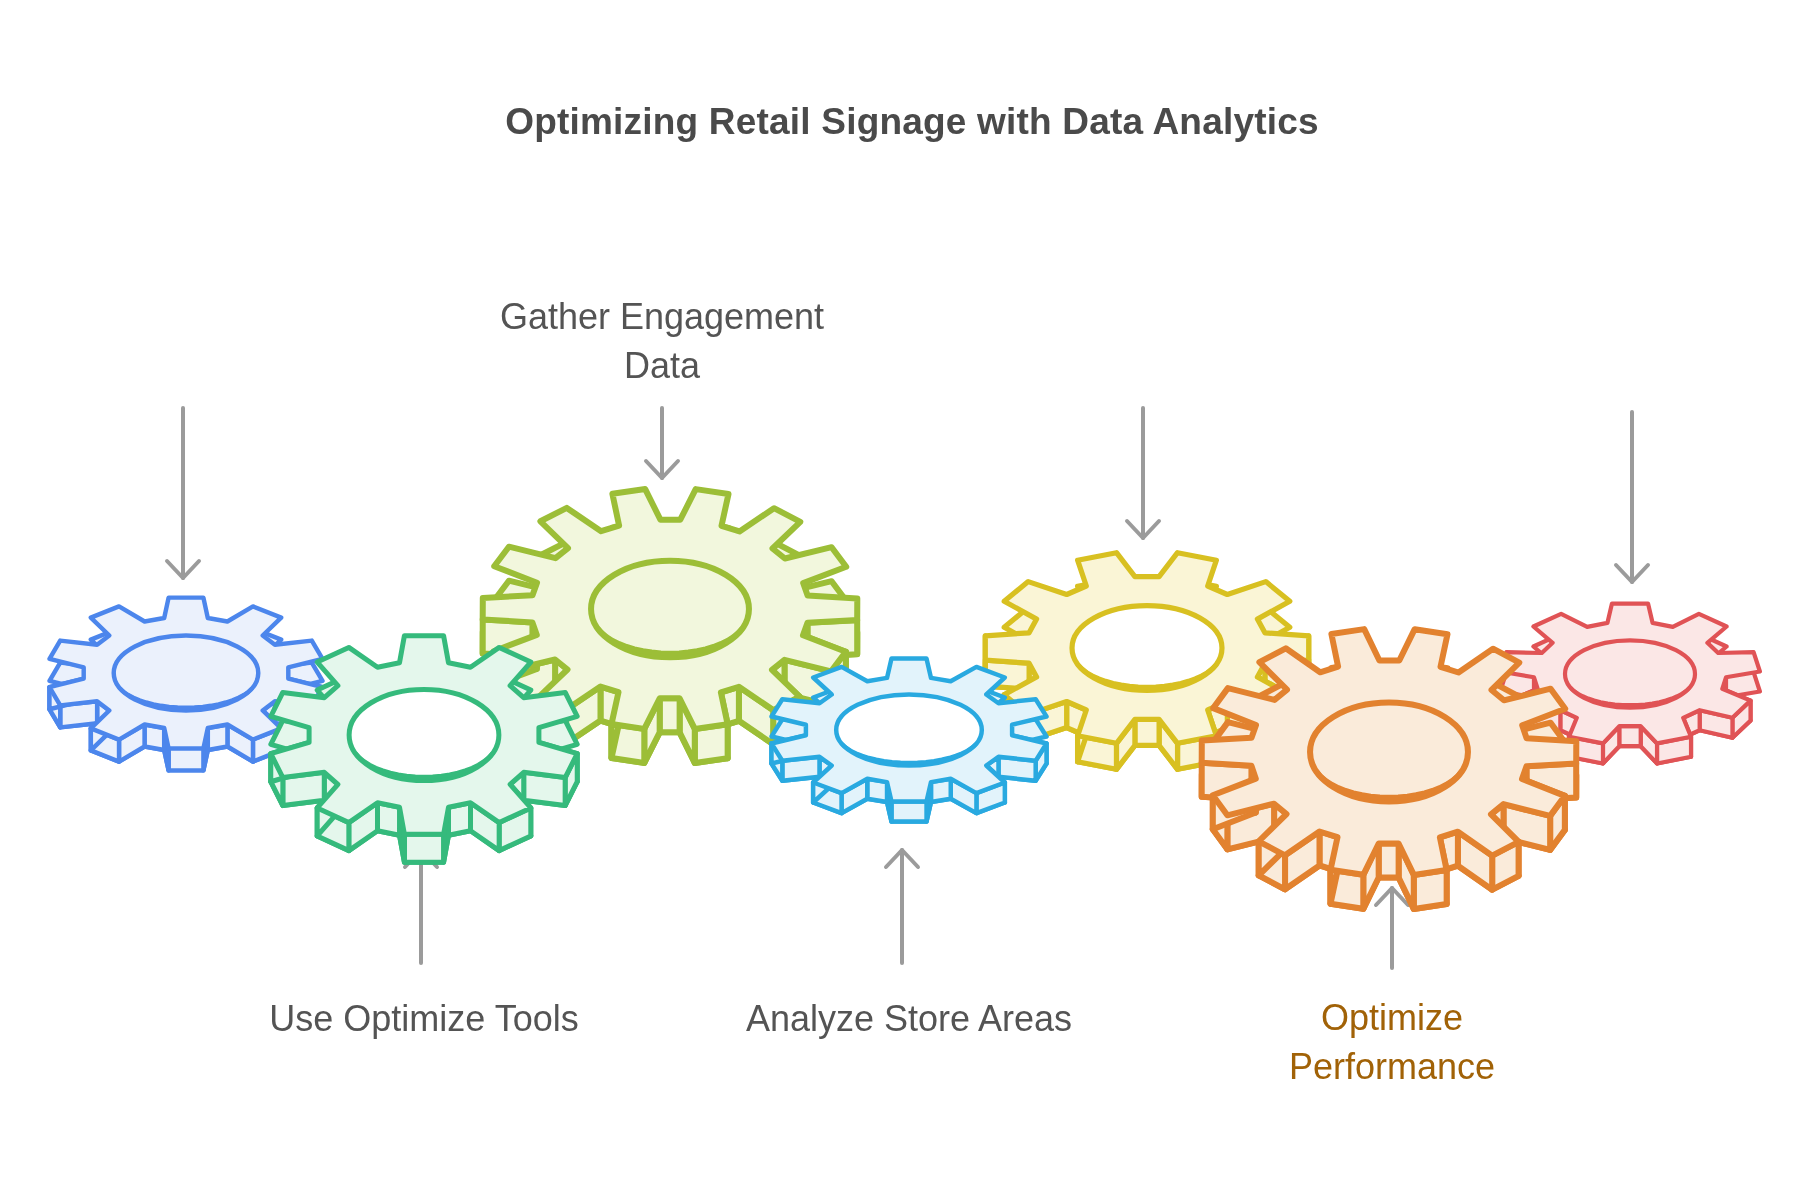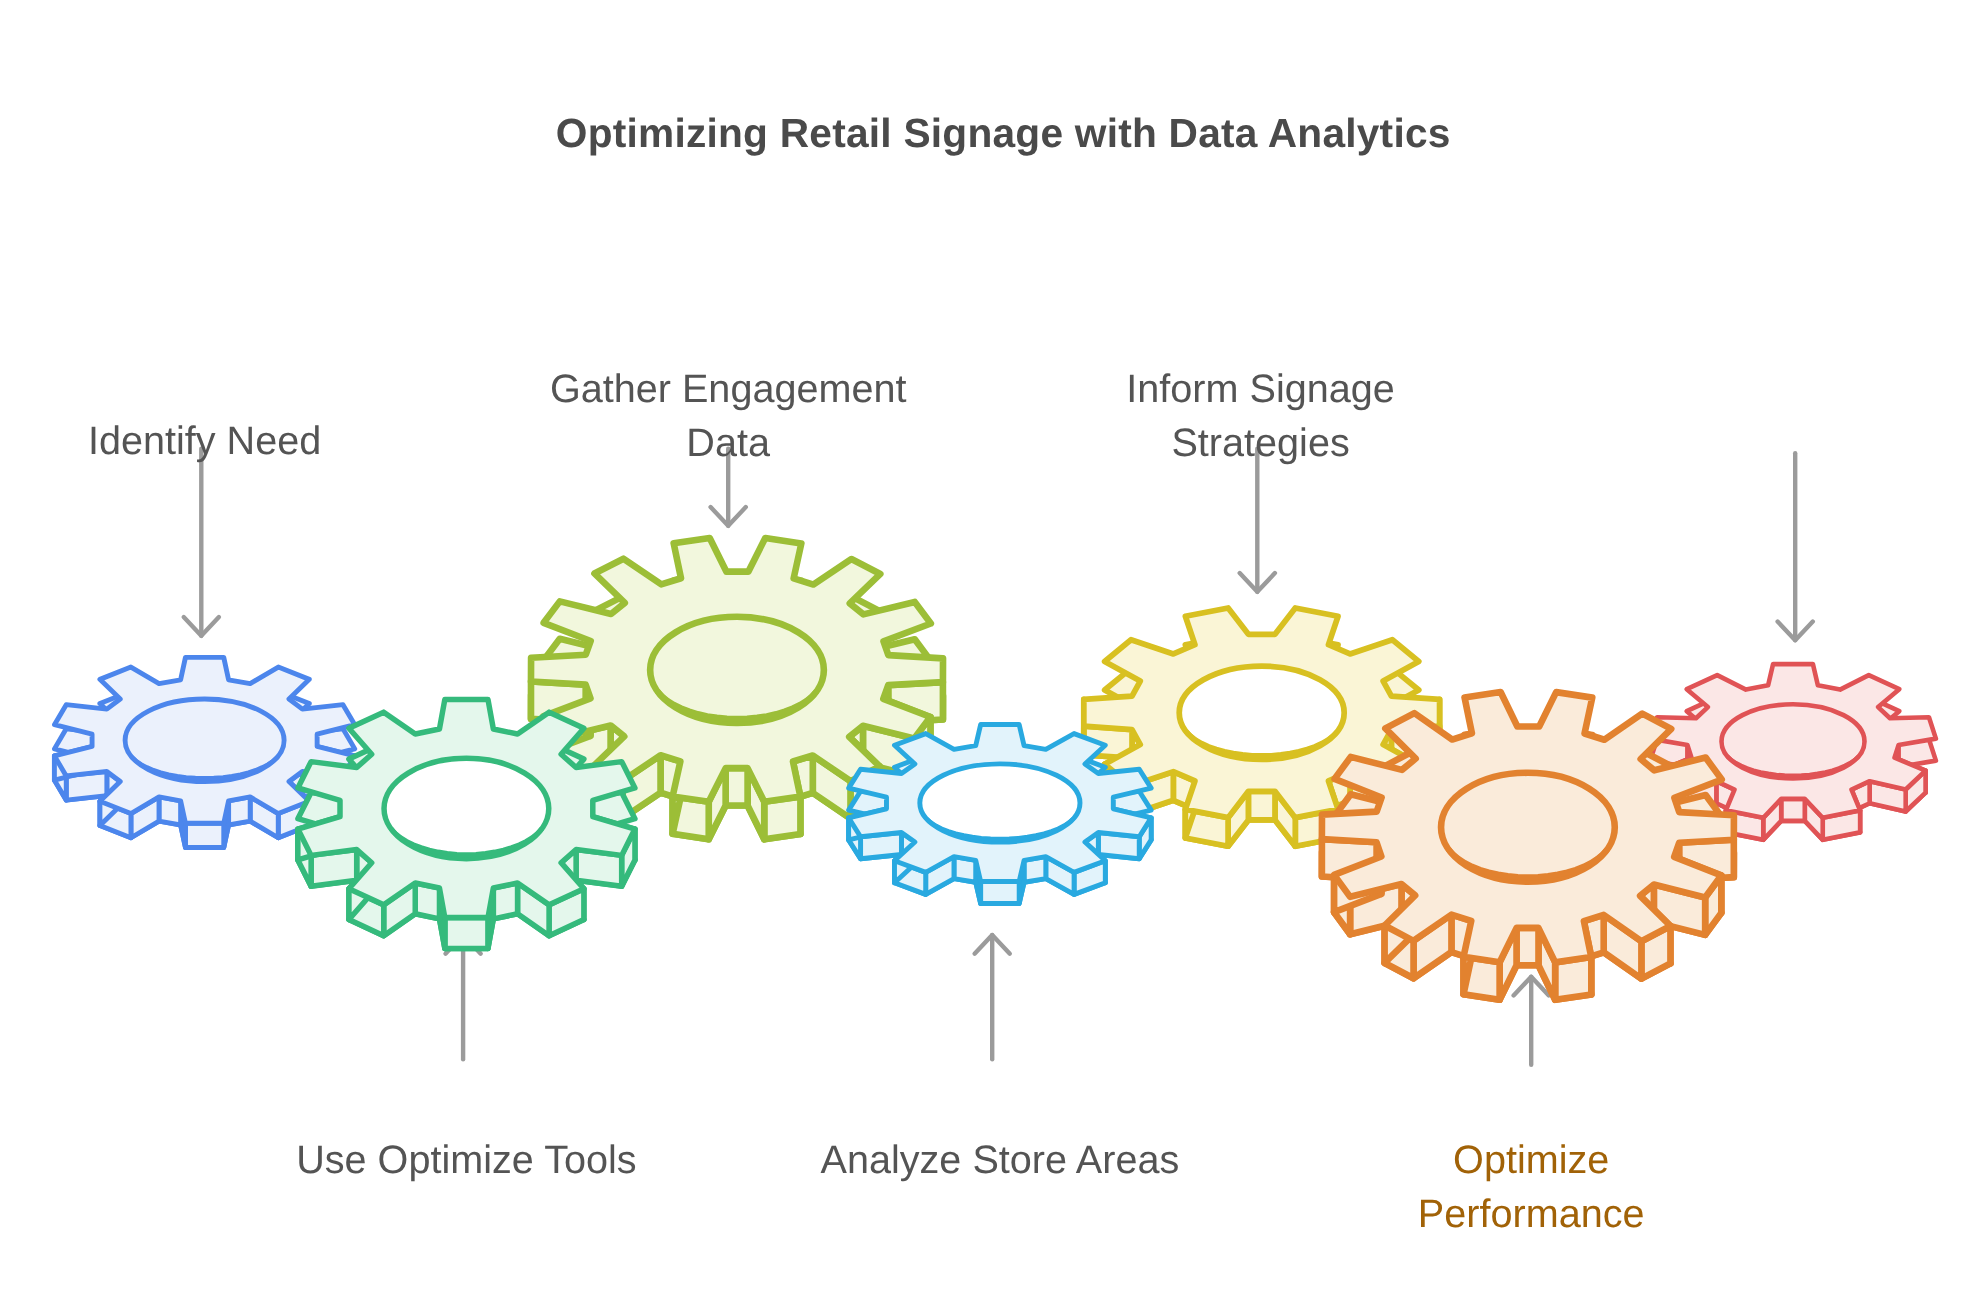--- a/index.html
+++ b/index.html
@@ -20,21 +20,20 @@
     color:#4A4A4A;
   }
   .label{
     position:absolute;
     transform:translate(-50%,-50%);
     font-size:36px;
     font-weight:400;
     line-height:1.35;
     text-align:center;
     color:#545454;
-    margin-top:36px;
   }
   .nowrap{white-space:nowrap;}
   svg{position:absolute;left:0;top:0;}
 </style>
 </head>
 <body>
 
 <div class="canvas">
 
   <div class="title" style="left: 912px; top: 122px; color: rgb(74, 74, 74);">Optimizing Retail Signage with Data Analytics</div>
@@ -254,25 +253,23 @@
         <path d="M1227.3717094373762,815.333904130089L1212.823686203517,795.2808848753042L1212.823686203517,829.2808848753042L1227.3717094373762,849.333904130089Z" fill="#FAEBDA" stroke="#E2822F" stroke-width="6.016" stroke-linejoin="round"></path>
         <path d="M1212.823686203517,795.2808848753042L1255.8377794529813,778.5653589795506L1255.8377794529813,812.5653589795506L1212.823686203517,829.2808848753042Z" fill="#FAEBDA" stroke="#E2822F" stroke-width="6.016" stroke-linejoin="round"></path>
         <path d="M1255.8377794529813,778.5653589795506L1251.4442122687406,765.7213631143948L1251.4442122687406,799.7213631143948L1255.8377794529813,812.5653589795506Z" fill="#FAEBDA" stroke="#E2822F" stroke-width="6.016" stroke-linejoin="round"></path>
         <path d="M1251.4442122687406,765.7213631143948L1201.715396758752,762.8073121007096L1201.715396758752,796.8073121007096L1251.4442122687406,799.7213631143948Z" fill="#FAEBDA" stroke="#E2822F" stroke-width="6.016" stroke-linejoin="round"></path>
         <path d="M1399.3,660.5L1414.7,629.2L1447.5,634.2L1440.5,666.8L1458.5,672.5L1493.0,648.7L1519.3,662.6L1491.5,690.0L1503.9,700.3L1550.6,688.7L1565.2,708.7L1522.2,725.4L1526.6,738.3L1576.3,741.2L1576.2,763.4L1526.5,766.2L1522.0,779.0L1564.8,795.9L1550.1,815.9L1503.5,804.1L1491.0,814.4L1518.6,841.8L1492.2,855.7L1457.9,831.7L1439.9,837.4L1446.6,870.0L1413.8,874.9L1398.6,843.5L1378.7,843.5L1363.3,874.8L1330.5,869.8L1337.5,837.2L1319.5,831.5L1285.0,855.3L1258.7,841.4L1286.5,814.0L1274.1,803.7L1227.4,815.3L1212.8,795.3L1255.8,778.6L1251.4,765.7L1201.7,762.8L1201.8,740.6L1251.5,737.8L1256.0,725.0L1213.2,708.1L1227.9,688.1L1274.5,699.9L1287.0,689.6L1259.4,662.2L1285.8,648.3L1320.1,672.3L1338.1,666.6L1331.4,634.0L1364.2,629.1L1379.4,660.5Z" fill="#FAEBDA" stroke="#E2822F" stroke-width="6.016" stroke-linejoin="round"></path>
         <ellipse cx="1389" cy="752" rx="78.96" ry="49.476" fill="#FAEBDA" stroke="#E2822F" stroke-width="6.016"></ellipse>
         <path d="M1460.9,772.5L1457.0,776.8L1452.2,780.8L1446.4,784.5L1439.8,787.8L1432.5,790.7L1424.6,793.1L1416.1,795.0L1407.3,796.4L1398.2,797.2L1389.0,797.5L1379.8,797.2L1370.7,796.4L1361.9,795.0L1353.4,793.1L1345.5,790.7L1338.2,787.8L1331.6,784.5L1325.8,780.8L1321.0,776.8L1317.1,772.5" fill="none" stroke="#E2822F" stroke-width="5.4144000000000005" stroke-linecap="round"></path>
       </g>
     </svg>
 
-  <div class="label nowrap" style="left: 186px; top: 365px; color: rgb(84, 84, 84);">Identify Need</div>
 
   <div class="label" style="left: 662px; top: 342px; width: 345px; color: rgb(84, 84, 84);">Gather Engagement Data</div>
 
-  <div class="label" style="left: 1146px; top: 342px; width: 270px; color: rgb(84, 84, 84);">Inform Signage Strategies</div>
 
 
   <div class="label nowrap" style="left: 424px; top: 1019px; color: rgb(84, 84, 84);">Use Optimize Tools</div>
 
   <div class="label nowrap" style="left: 909px; top: 1019px; color: rgb(84, 84, 84);">Analyze Store Areas</div>
 
   <div class="label" style="left: 1392px; top: 1043px; width: 245px; color: #a16207;">Optimize Performance</div>
 
 </div>
 

